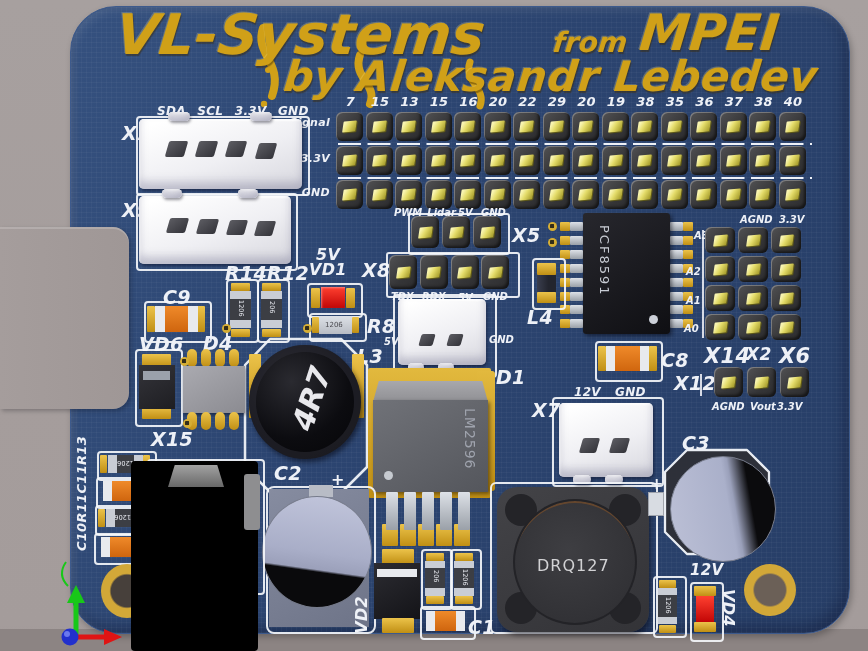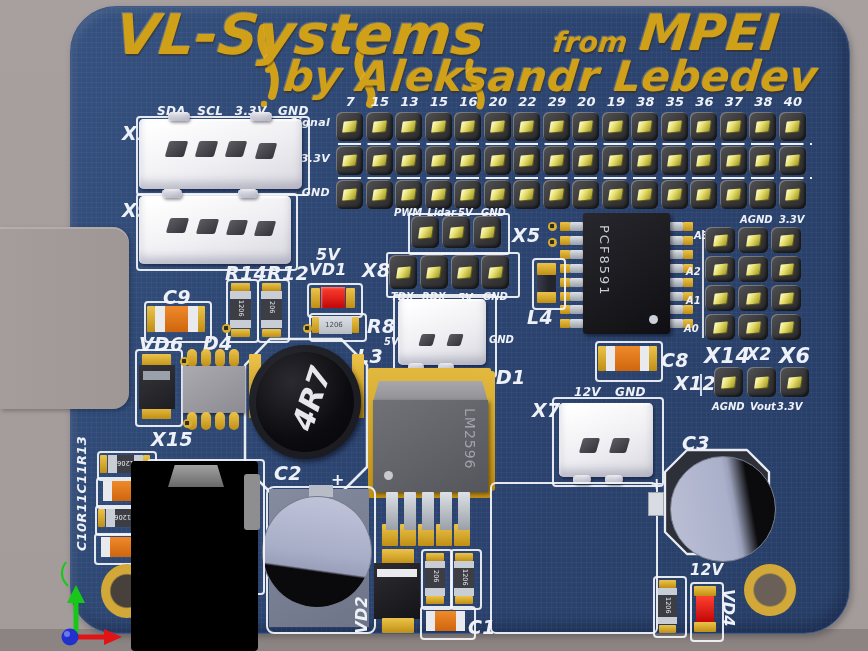--- a/index.html
+++ b/index.html
@@ -569,20 +569,28 @@
   <div style="position:absolute;left:454px;top:568px;width:20px;height:20px;background:#3c3e44;">
     <span class="rtxt vtext" style="left:7px;top:1px;">1206</span>
     </div>
   <div class="outline" style="left:420px;top:606px;width:52px;height:30px;"></div>
   <div style="position:absolute;left:426px;top:611px;width:9px;height:20px;background:#e8eaee;"></div>
   <div style="position:absolute;left:456px;top:611px;width:9px;height:20px;background:#e8eaee;"></div>
   <div style="position:absolute;left:435px;top:611px;width:21px;height:20px;background:linear-gradient(#ef8a2a,#cf650e);"></div>
   <div class="lbl lg" style="left:468px;top:616px;">C1</div>
 
   <div class="outline" style="left:490px;top:482px;width:164px;height:148px;border-radius:6px;"></div>
+  <div style="position:absolute;left:497px;top:487px;width:152px;height:145px;border-radius:20px;background:linear-gradient(150deg,#434347,#333337);box-shadow:2px 3px 5px rgba(0,0,10,.5);">
+    <div style="position:absolute;left:8px;top:7px;width:32px;height:32px;border-radius:50%;background:#242428;"></div>
+    <div style="position:absolute;right:8px;top:7px;width:32px;height:32px;border-radius:50%;background:#242428;"></div>
+    <div style="position:absolute;left:8px;bottom:8px;width:32px;height:32px;border-radius:50%;background:#242428;"></div>
+    <div style="position:absolute;right:8px;bottom:8px;width:32px;height:32px;border-radius:50%;background:#242428;"></div>
+    <div style="position:absolute;left:16px;top:12px;width:120px;height:122px;border-radius:50%;background:radial-gradient(circle at 45% 40%,#3e3e42,#2d2d31);border:2px solid #232327;box-shadow:inset 0 3px 0 -1px rgba(210,110,20,.3);"></div>
+    <span style="position:absolute;left:40px;top:69px;font:16px 'DejaVu Sans',sans-serif;color:#d2d2d4;letter-spacing:1px;">DRQ127</span>
+  </div>
 
   <div class="lbl lg" style="left:682px;top:432px;">C3</div>
   <div class="lbl md2" style="left:650px;top:474px;">+</div>
   <div style="position:absolute;left:648px;top:492px;width:14px;height:22px;background:#d8dce2;border:1px solid #a0a4ac;"></div>
   <div class="ecirc" style="left:670px;top:456px;width:104px;height:104px;
        background:linear-gradient(80deg,#bcc0d6 0%,#aab0ca 55%,#9aa0ba 60%,#0b0b0d 74%);"></div>
 
   <div class="lbl" style="left:690px;top:561px;font-size:15px;">12V</div>
   <div class="outline" style="left:653px;top:576px;width:30px;height:58px;"></div>
   <div class="gpad" style="left:659px;top:580px;width:17px;height:8px;"></div>

